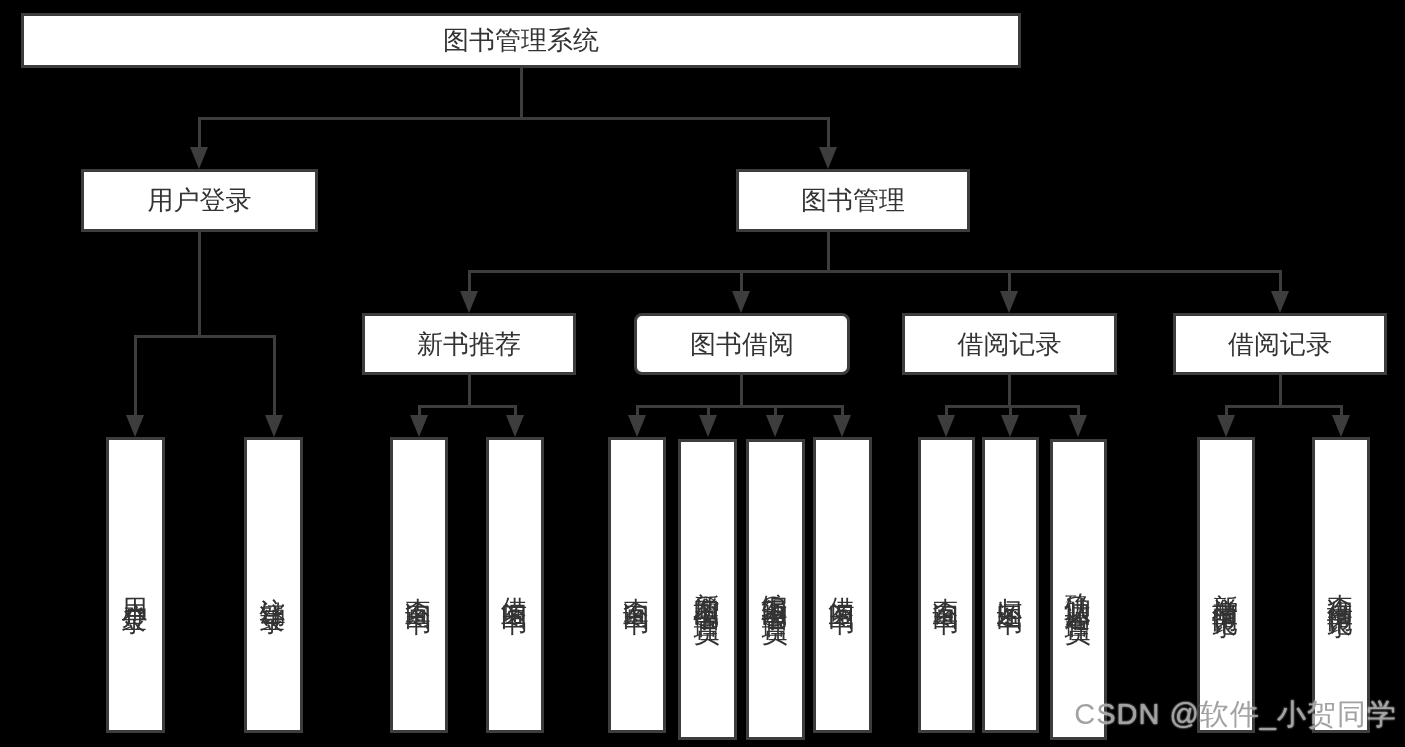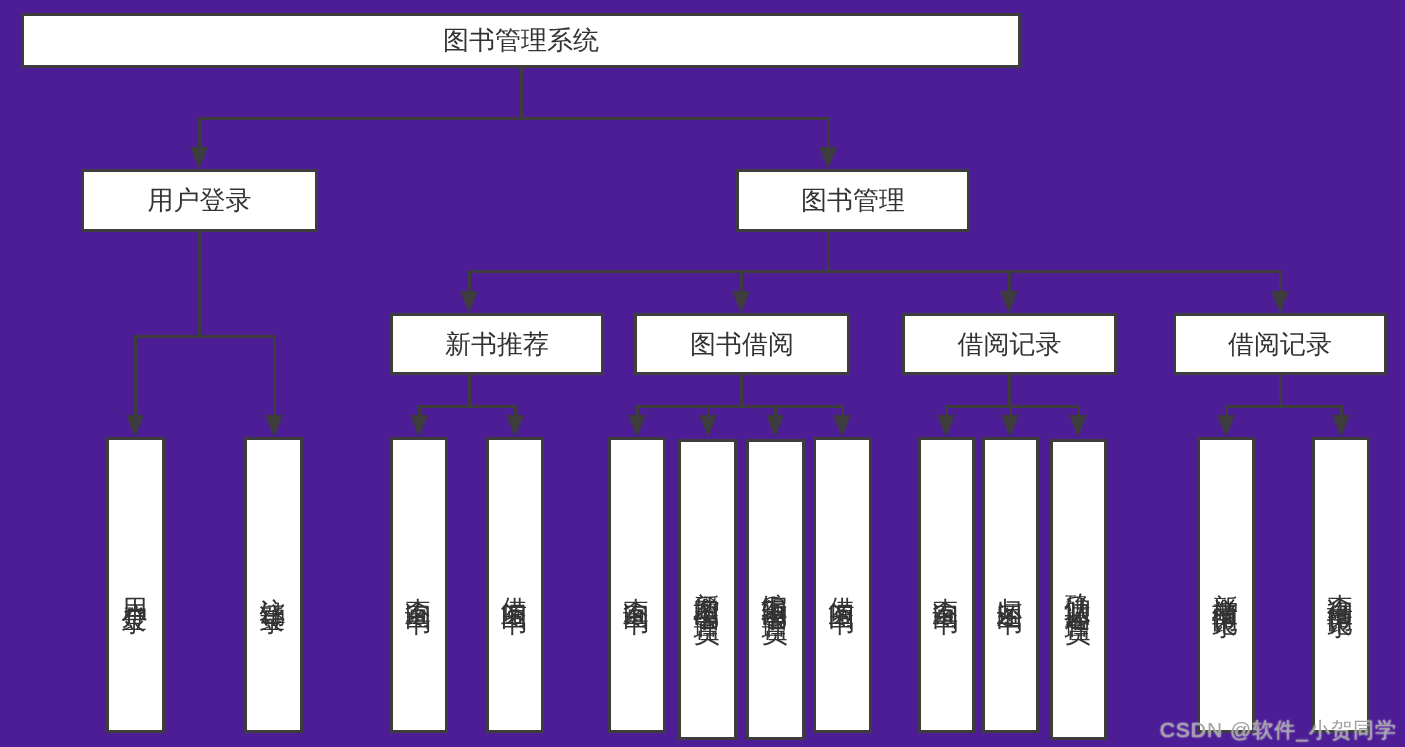--- a/index.html
+++ b/index.html
@@ -5,21 +5,21 @@
   html, body {
     margin: 0;
     padding: 0;
     background: #ffffff;
     font-family: "Liberation Sans", sans-serif;
   }
   .canvas {
     position: relative;
     width: 1405px;
     height: 747px;
-    background: #4c1d95;
+    background: #000000;
     overflow: hidden;
   }
   .node {
     position: absolute;
     box-sizing: border-box;
     border: 3px solid #3d3d3d;
     background: #ffffff;
     display: flex;
     align-items: center;
     justify-content: center;
@@ -42,22 +42,22 @@
     position: absolute;
     width: 0;
     height: 0;
     border-left: 9px solid transparent;
     border-right: 9px solid transparent;
     border-top: 22px solid #3d3d3d;
   }
   .watermark {
     position: absolute;
     right: 8px;
-    bottom: 3px;
-    font-size: 21px;
+    bottom: 12px;
+    font-size: 29px;
     color: #a2a2a2;
     letter-spacing: 1px;
     z-index: 10;
     text-shadow: 0 0 2px #ffffff;
   }
 </style>
 </head>
 <body>
 
 <div class="canvas">
@@ -85,22 +85,22 @@
   <div class="hline" style="left:468px; top:270px; width:814px;"></div>
   <div class="vline" style="left:468px; top:270px; height:25px;"></div>
   <div class="vline" style="left:740px; top:270px; height:25px;"></div>
   <div class="vline" style="left:1008px; top:270px; height:25px;"></div>
   <div class="vline" style="left:1279px; top:270px; height:25px;"></div>
   <div class="arrow" style="left:460px; top:291px;"></div>
   <div class="arrow" style="left:732px; top:291px;"></div>
   <div class="arrow" style="left:1000px; top:291px;"></div>
   <div class="arrow" style="left:1271px; top:291px;"></div>
 
-  <div class="node" style="left:362px; top:313px; width:214px; height:62px;margin-left:28px;">新书推荐</div>
-  <div class="node" style="left:634px; top:313px; width:216px; height:62px;">图书借阅</div>
+  <div class="node" style="left:362px; top:313px; width:214px; height:62px;">新书推荐</div>
+  <div class="node" style="left:634px; top:313px; width:216px; height:62px;border-radius:8px;">图书借阅</div>
   <div class="node" style="left:902px; top:313px; width:215px; height:62px;">借阅记录</div>
   <div class="node" style="left:1173px; top:313px; width:214px; height:62px;">借阅记录</div>
 
   <div class="vline" style="left:468px; top:375px; height:30px;"></div>
   <div class="hline" style="left:418px; top:405px; width:99px;"></div>
   <div class="vline" style="left:418px; top:405px; height:14px;"></div>
   <div class="vline" style="left:514px; top:405px; height:14px;"></div>
   <div class="arrow" style="left:410px; top:415px;"></div>
   <div class="arrow" style="left:506px; top:415px;"></div>
 

